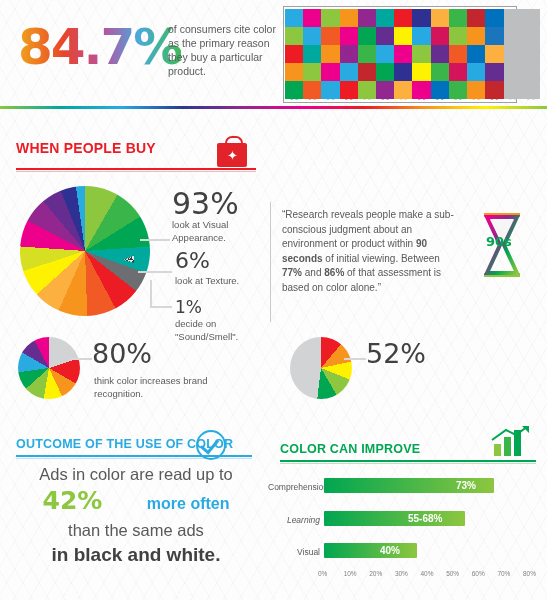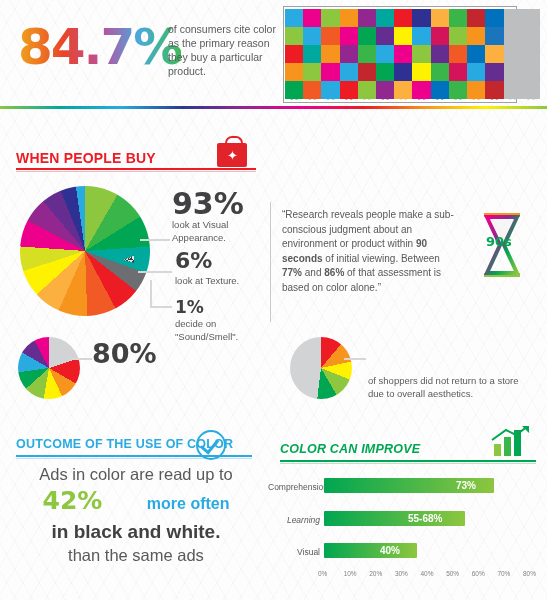--- a/index.html
+++ b/index.html
@@ -39,21 +39,21 @@
   
   .sec-title{position:absolute;font-weight:bold;font-size:14px;letter-spacing:0.2px;}
   .rule{position:absolute;height:2px;}
   
   .bag{position:absolute;left:215px;top:134px;width:34px;height:34px;}
   .bag .body{position:absolute;left:2px;top:9px;width:30px;height:24px;background:#e2232a;border-radius:2px;}
   .bag .handle{position:absolute;left:10px;top:2px;width:14px;height:11px;border:2.5px solid #e2232a;border-bottom:none;border-radius:7px 7px 0 0;}
   .bag .star{position:absolute;left:12px;top:15px;color:#fff;font-size:13px;line-height:13px;}
   
   .pie{position:absolute;border-radius:50%;}
-  .pct{font-weight:bold;font-family:"DejaVu Sans",sans-serif;}
+  .pct{font-weight:normal;font-family:"DejaVu Sans",sans-serif;}
   .note{position:absolute;font-size:9.5px;line-height:12.5px;color:#5a5b5d;}
   .leader{position:absolute;background:#d6d7d9;}
   
   .quote-box{position:absolute;left:270px;top:202px;width:262px;height:120px;border-left:1px solid #c9cacc;}
   .quote{position:absolute;left:282px;top:208px;width:180px;font-size:10px;line-height:14.5px;color:#58595b;}
   .hourglass{position:absolute;left:478px;top:212px;width:48px;height:66px;}
   
   .check{position:absolute;left:196px;top:430px;width:26px;height:26px;border:2.5px solid #29abe2;border-radius:50%;}
   .check:after{content:"";position:absolute;left:6px;top:4px;width:8px;height:14px;border:3px solid #29abe2;border-top:none;border-left:none;transform:rotate(40deg);}
   .outcome-text{position:absolute;left:16px;top:462px;width:240px;text-align:center;}
@@ -354,21 +354,21 @@
           <b></b>
         </div>
         <div class="person" style="background: rgb(188, 190, 192);">
           <i></i>
           <b></b>
         </div>
       </div>
   </div>
   <div class="hr-rainbow"></div>
 
-  <div class="sec-title" style="left:16px;top:150px;color:#ed1c24;">WHEN PEOPLE BUY</div>
+  <div class="sec-title" style="left:16px;top:140px;color:#ed1c24;">WHEN PEOPLE BUY</div>
   <div class="rule" style="left:16px;top:168px;width:240px;background:#ed1c24;"></div>
   <div class="rule" style="left:16px;top:171px;width:240px;height:1px;background:#f7b6b8;"></div>
 
   <div class="bag">
     <div class="handle"></div>
     <div class="body"></div>
     <div class="star">✦</div>
   </div>
 
   <div class="pie" id="mainPie" style="left: 20px; top: 186px; width: 130px; height: 130px; background: conic-gradient(rgb(141, 198, 63) 0deg, rgb(141, 198, 63) 30deg, rgb(57, 181, 74) 30deg, rgb(57, 181, 74) 58deg, rgb(0, 166, 81) 58deg, rgb(0, 166, 81) 86deg, rgb(0, 169, 157) 86deg, rgb(0, 169, 157) 110deg, rgb(109, 110, 113) 110deg, rgb(109, 110, 113) 128deg, rgb(237, 28, 36) 128deg, rgb(237, 28, 36) 152deg, rgb(241, 90, 36) 152deg, rgb(241, 90, 36) 178deg, rgb(247, 148, 30) 178deg, rgb(247, 148, 30) 204deg, rgb(251, 176, 64) 204deg, rgb(251, 176, 64) 228deg, rgb(255, 242, 0) 228deg, rgb(255, 242, 0) 252deg, rgb(215, 223, 35) 252deg, rgb(215, 223, 35) 274deg, rgb(236, 0, 140) 274deg, rgb(236, 0, 140) 298deg, rgb(146, 39, 143) 298deg, rgb(146, 39, 143) 320deg, rgb(102, 45, 145) 320deg, rgb(102, 45, 145) 338deg, rgb(46, 49, 146) 338deg, rgb(46, 49, 146) 352deg, rgb(41, 171, 226) 352deg, rgb(41, 171, 226) 360deg);"></div>
@@ -406,41 +406,42 @@
       <rect x="6" y="1" width="36" height="4" fill="#f7941e"></rect>
       <rect x="6" y="61" width="36" height="4" fill="#8dc63f"></rect>
       <path d="M9 5 L39 5 L26 33 L39 61 L9 61 L22 33 Z" fill="none" stroke="url(#hg)" stroke-width="4"></path>
       <path d="M12 8 L36 8 L24 31 Z" fill="#f0f0f0" opacity="0.5"></path>
     </svg>
     <div style="position:absolute;left:8px;top:22px;font-size:13px;font-weight:bold;color:#00a651;font-family:'DejaVu Sans',sans-serif;">90s</div>
   </div>
 
   <div class="pie" id="brandPie" style="left: 18px; top: 337px; width: 62px; height: 62px; background: conic-gradient(rgb(209, 211, 212) 0deg, rgb(209, 211, 212) 72deg, rgb(237, 28, 36) 72deg, rgb(237, 28, 36) 120deg, rgb(247, 148, 30) 120deg, rgb(247, 148, 30) 155deg, rgb(255, 242, 0) 155deg, rgb(255, 242, 0) 190deg, rgb(141, 198, 63) 190deg, rgb(141, 198, 63) 228deg, rgb(0, 166, 81) 228deg, rgb(0, 166, 81) 262deg, rgb(41, 171, 226) 262deg, rgb(41, 171, 226) 300deg, rgb(102, 45, 145) 300deg, rgb(102, 45, 145) 332deg, rgb(236, 0, 140) 332deg, rgb(236, 0, 140) 360deg);"></div>
   <div class="pct" style="position:absolute;left:92px;top:338px;font-size:27px;color:#414042;">80%</div>
+  <div class="note" style="left:94px;top:375px;width:140px;">think color increases brand recognition.</div>
   <div class="leader" style="left:70px;top:358px;width:22px;height:1.5px;"></div>
 
   <div class="pie" id="shopPie" style="left: 290px; top: 337px; width: 62px; height: 62px; background: conic-gradient(rgb(237, 28, 36) 0deg, rgb(237, 28, 36) 40deg, rgb(247, 148, 30) 40deg, rgb(247, 148, 30) 78deg, rgb(255, 242, 0) 78deg, rgb(255, 242, 0) 112deg, rgb(141, 198, 63) 112deg, rgb(141, 198, 63) 150deg, rgb(0, 166, 81) 150deg, rgb(0, 166, 81) 187deg, rgb(209, 211, 212) 187deg, rgb(209, 211, 212) 360deg);"></div>
-  <div class="note" style="left:368px;top:375px;width:162px;">of shoppers did not return to a store due to overall aesthetics.</div>
+  <div class="pct" style="position:absolute;left:366px;top:338px;font-size:27px;color:#414042;">52%</div>
   <div class="leader" style="left:344px;top:358px;width:22px;height:1.5px;"></div>
 
   <div class="sec-title" style="left:16px;top:437px;color:#29abe2;font-size:12.5px;">OUTCOME OF THE USE OF COLOR</div>
   <div class="rule" style="left:16px;top:455px;width:236px;background:#29abe2;"></div>
   <div class="rule" style="left:16px;top:458px;width:236px;height:1px;background:#bce3f6;"></div>
   <div class="check"></div>
 
   <div class="outcome-text">
     <div style="font-size:16.5px;color:#58595b;line-height:24px;">Ads in color are read up to</div>
     <div style="line-height:30px;">
       <span style="font-size:25px;font-weight:bold;color:#8dc63f;font-family:'DejaVu Sans',sans-serif;">42%</span><span style="font-size:16px;font-weight:bold;color:#29abe2;margin-left:40px;"> more often</span>
     </div>
+    <div style="font-size:16.5px;color:#58595b;line-height:23px;">than the same ads</div>
     <div style="font-size:19px;font-weight:bold;color:#414042;line-height:25px;">in black and white.</div>
-    <div style="font-size:16.5px;color:#58595b;line-height:23px;">than the same ads</div>
-  </div>
-
-  <div class="sec-title" style="left:280px;top:442px;color:#00a651;font-size:12.5px;font-style:italic;">COLOR CAN IMPROVE</div>
+  </div>
+
+  <div class="sec-title" style="left:280px;top:442px;color:#00a651;font-size:12.5px;">COLOR CAN IMPROVE</div>
   <div class="rule" style="left:280px;top:460px;width:256px;background:#00a651;"></div>
   <div class="rule" style="left:280px;top:463px;width:256px;height:1px;background:#b7e3c6;"></div>
 
   <div class="arrowchart">
     <svg viewBox="0 0 64 30" width="64" height="30">
       <rect x="26" y="18" width="7" height="12" fill="#8dc63f"></rect>
       <rect x="36" y="11" width="7" height="19" fill="#39b54a"></rect>
       <rect x="46" y="4" width="7" height="26" fill="#00a651"></rect>
       <path d="M24 14 L38 4 L48 9 L60 0" stroke="#00a651" stroke-width="2" fill="none"></path>
       <path d="M54 0 L61 0 L61 7 Z" fill="#00a651"></path>

